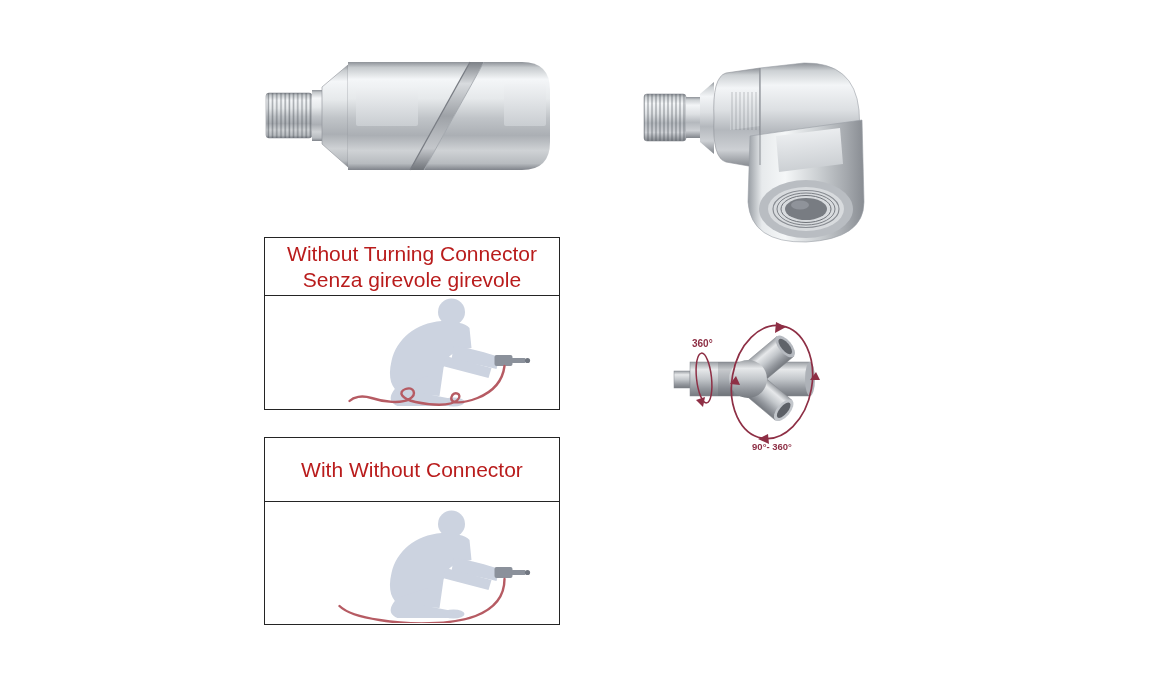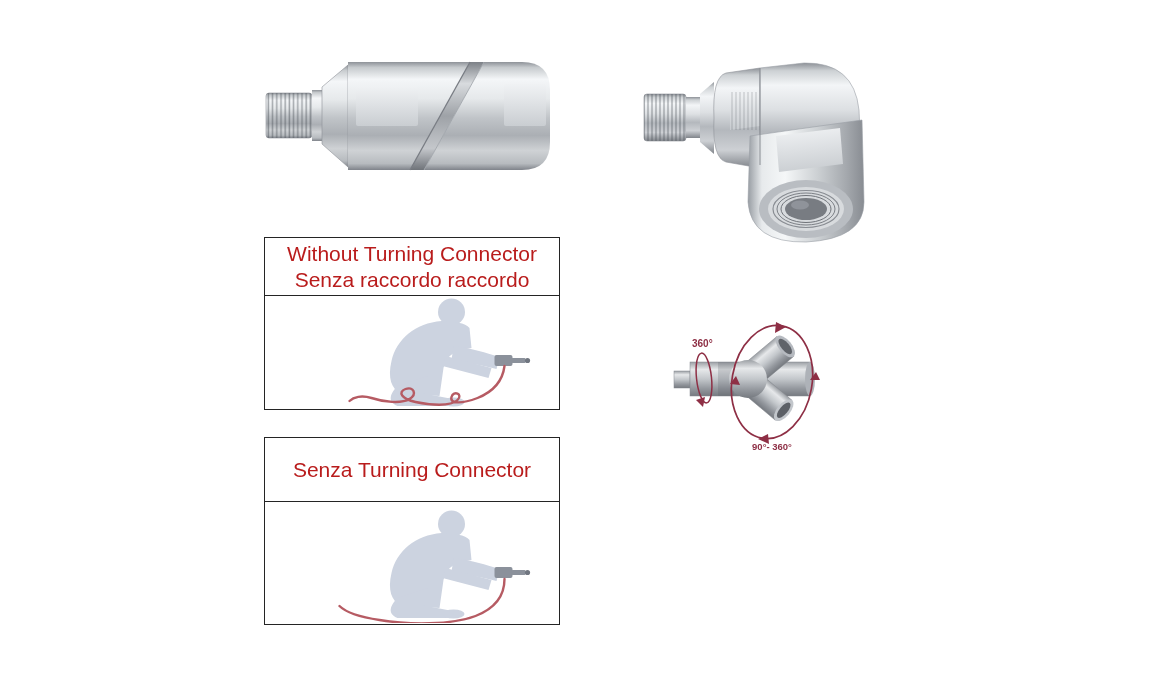--- a/index.html
+++ b/index.html
@@ -127,21 +127,21 @@
       <ellipse cx="172" cy="157" rx="29" ry="16" fill="none" stroke="#7c8086" stroke-width="1"></ellipse>
       <ellipse cx="172" cy="157" rx="25" ry="13.5" fill="none" stroke="#70747a" stroke-width="1"></ellipse>
       <ellipse cx="172" cy="157" rx="21" ry="11" fill="#787c82"></ellipse>
       <ellipse cx="166" cy="153" rx="9" ry="4.5" fill="#9599a0" opacity="0.8"></ellipse>
     </g>
   </svg>
 
   <div class="compare-box" id="box-without">
     <div class="box-header">
       <div>Without Turning Connector</div>
-      <div>Senza raccordo raccordo</div>
+      <div>Senza girevole girevole</div>
     </div>
     <svg class="box-illustration" width="293" height="111" viewBox="0 0 293 111">
       <g transform="translate(36,0)">
         <g fill="#ccd3e0">
           <circle cx="150" cy="16" r="13.5"></circle>
           <path d="M 140 25 C 114 27 95 43 90 65 C 86 82 90 93 99 97 L 138 100 L 142 72 C 144 62 151 56 160 54 L 170 52 L 168 32 C 164 27 152 25 140 25 Z"></path>
           <path d="M 152 50 C 168 52 186 57 198 61 L 195 73 C 182 70 164 66 150 64 Z"></path>
           <path d="M 144 60 L 190 72 L 187 82 L 141 70 Z"></path>
           <path d="M 96 90 C 88 98 86 106 96 110 L 150 110 L 151 103 L 120 97 L 126 80 Z"></path>
           <ellipse cx="152" cy="106" rx="11" ry="4.5"></ellipse>
@@ -151,21 +151,21 @@
           <rect x="210" y="62" width="14" height="5" rx="1"></rect>
           <circle cx="226" cy="64.5" r="2.6" fill="#707680"></circle>
         </g>
         <path d="M 203 70 C 201 86 191 96 176 102 C 160 108 148 108 150 101 C 152 94 162 98 156 104 C 149 111 128 109 114 106 C 100 103 96 96 104 93 C 112 90 116 98 108 103 C 100 108 82 106 70 102 C 60 99 52 101 48 105" fill="none" stroke="#b65b63" stroke-width="2.4" stroke-linecap="round"></path>
       </g>
     </svg>
   </div>
 
   <div class="compare-box" id="box-with">
     <div class="box-header">
-      <div>Senza Turning Connector</div>
+      <div>With Without Connector</div>
     </div>
     <svg class="box-illustration" width="293" height="121" viewBox="0 0 293 121">
       <g transform="translate(36,6)">
         <g fill="#ccd3e0">
           <circle cx="150" cy="16" r="13.5"></circle>
           <path d="M 140 25 C 114 27 95 43 90 65 C 86 82 90 93 99 97 L 138 100 L 142 72 C 144 62 151 56 160 54 L 170 52 L 168 32 C 164 27 152 25 140 25 Z"></path>
           <path d="M 152 50 C 168 52 186 57 198 61 L 195 73 C 182 70 164 66 150 64 Z"></path>
           <path d="M 144 60 L 190 72 L 187 82 L 141 70 Z"></path>
           <path d="M 96 90 C 88 98 86 106 96 110 L 150 110 L 151 103 L 120 97 L 126 80 Z"></path>
           <ellipse cx="152" cy="106" rx="11" ry="4.5"></ellipse>

